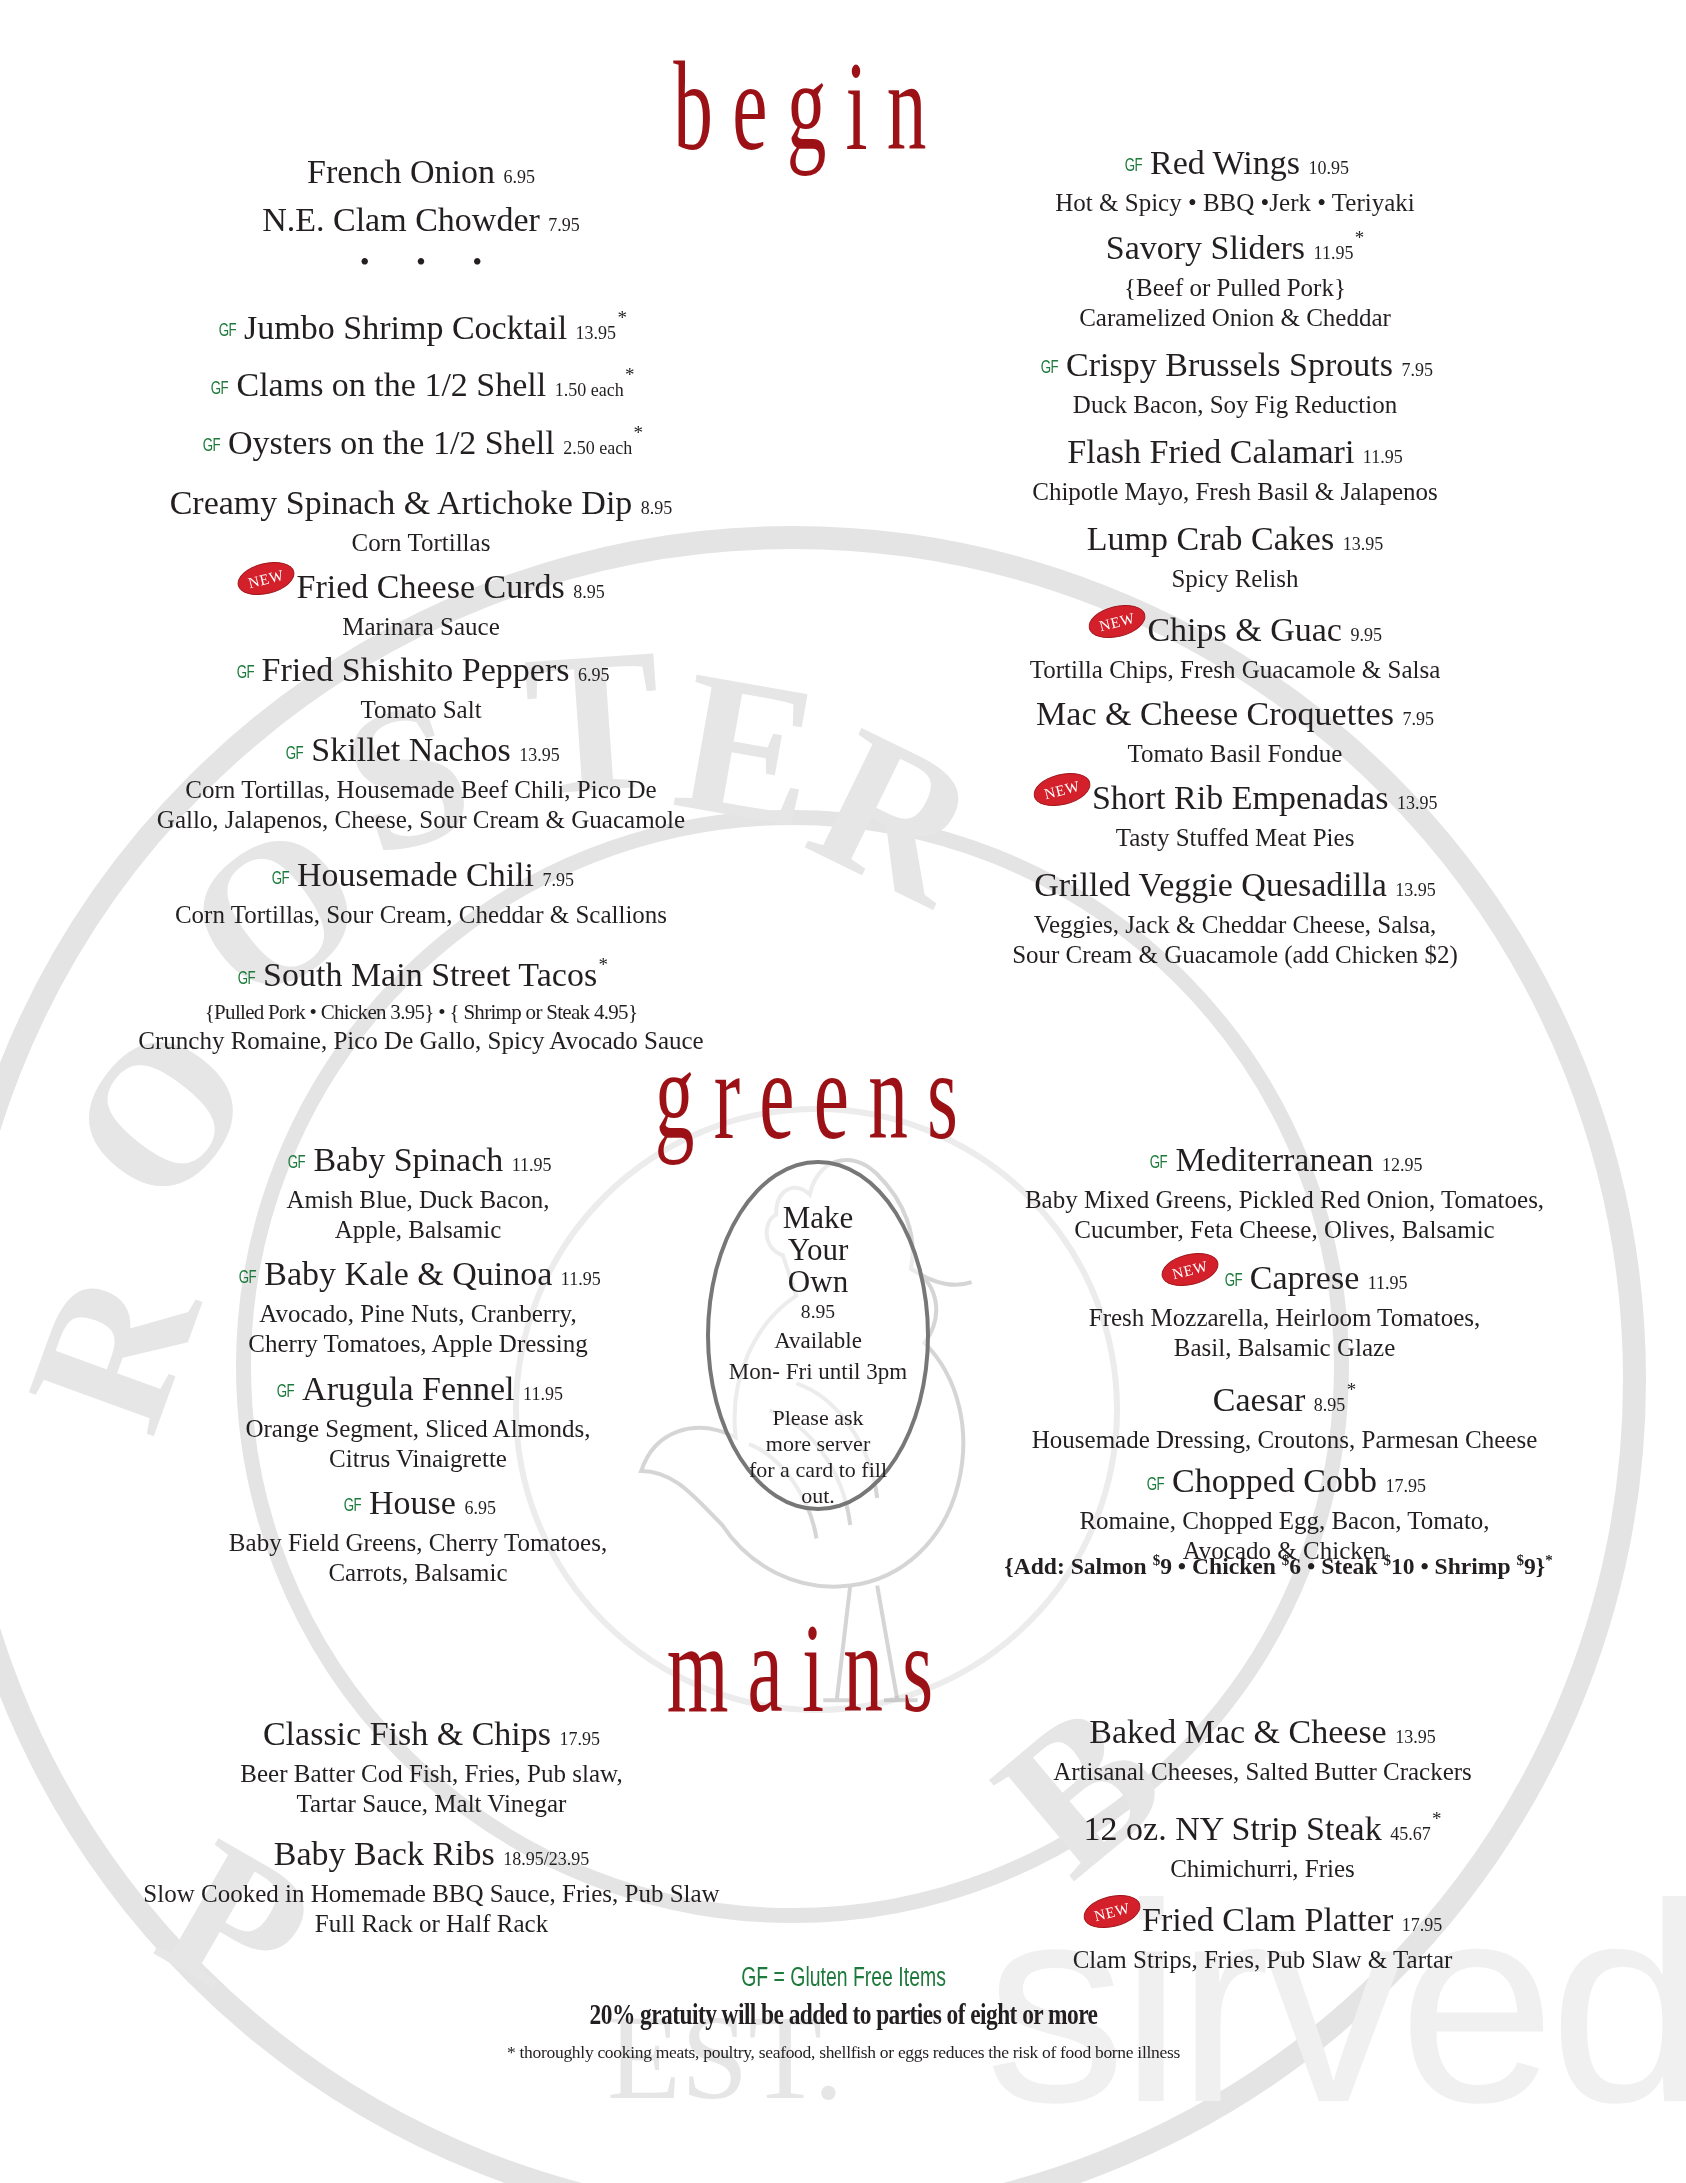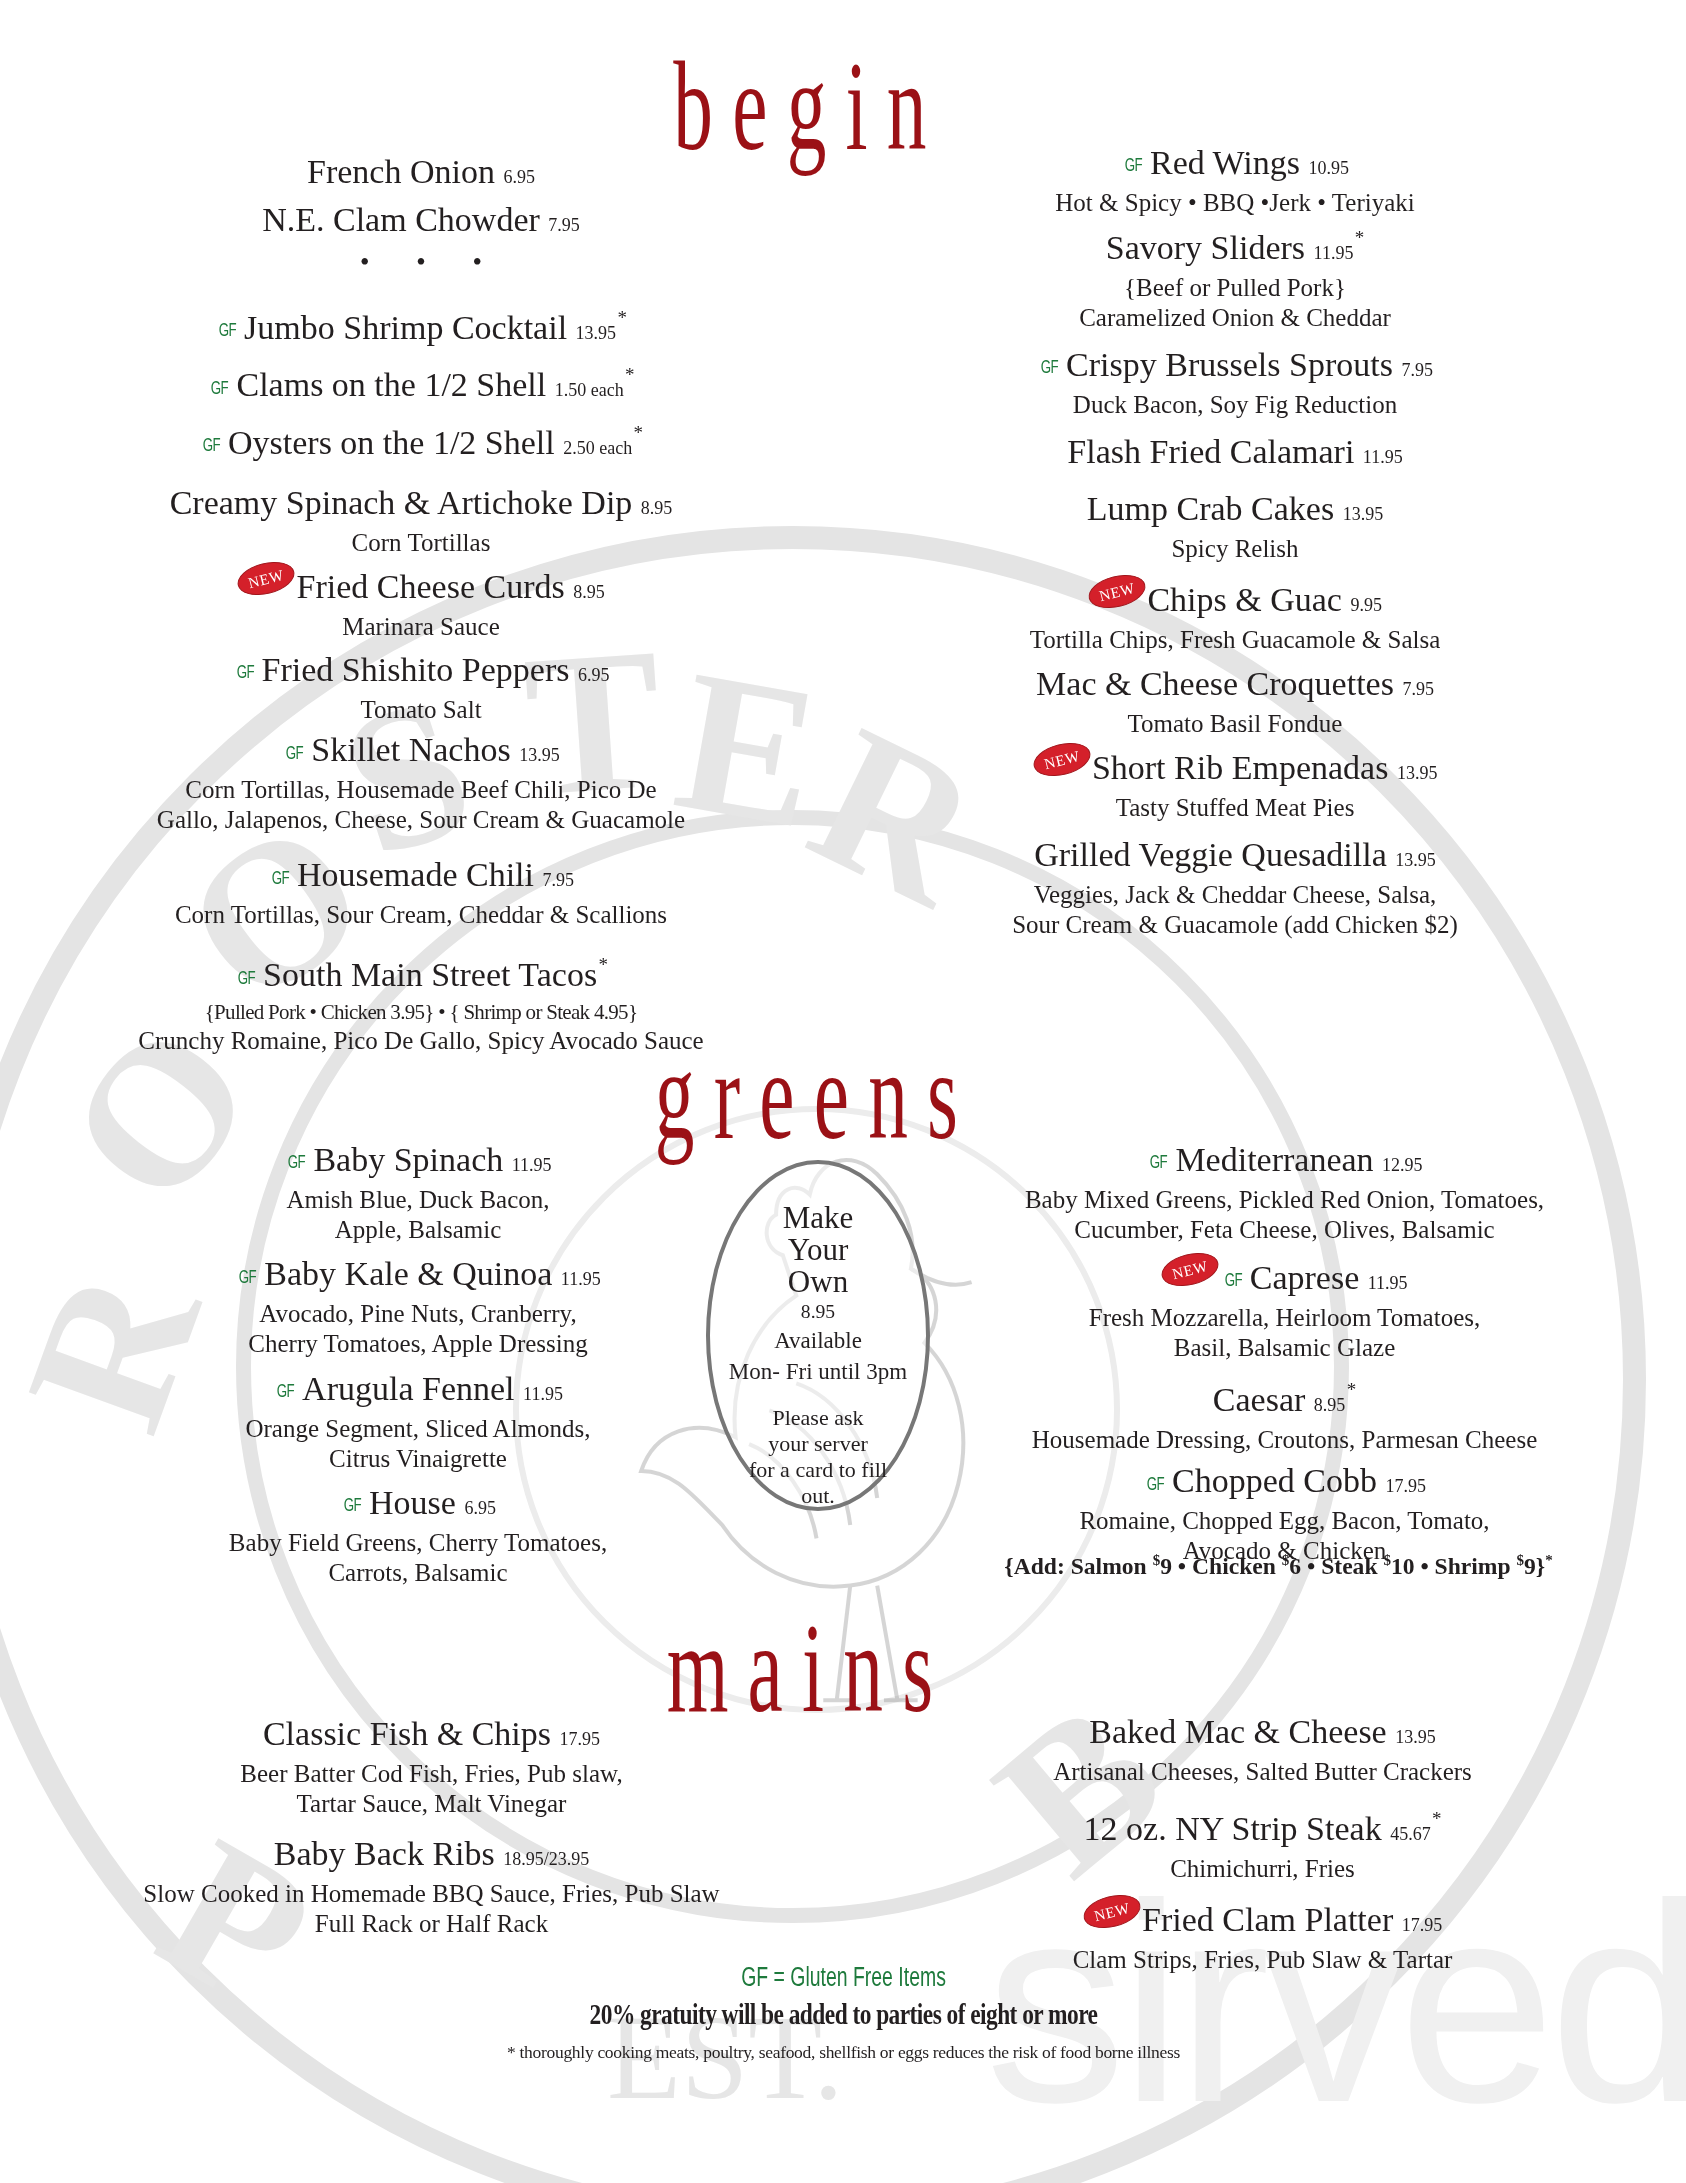--- a/index.html
+++ b/index.html
@@ -144,20 +144,21 @@
     <div class="item-name"><span>Savory Sliders</span> <span class="price">11.95</span><span class="star">*</span></div>
     <div class="desc">{Beef or Pulled Pork}</div>
     <div class="desc">Caramelized Onion &amp; Cheddar</div>
   </div>
   <div class="item" style="margin-bottom:12px;">
     <div class="item-name"><span class="gf">GF</span><span>Crispy Brussels Sprouts</span> <span class="price">7.95</span></div>
     <div class="desc">Duck Bacon, Soy Fig Reduction</div>
   </div>
   <div class="item" style="margin-bottom:12px;">
     <div class="item-name"><span>Flash Fried Calamari</span> <span class="price">11.95</span></div>
+    <div class="desc">Chipotle Mayo, Fresh Basil &amp; Jalapenos</div>
   </div>
   <div class="item" style="margin-bottom:12px;">
     <div class="item-name"><span>Lump Crab Cakes</span> <span class="price">13.95</span></div>
     <div class="desc">Spicy Relish</div>
   </div>
   <div class="item" style="margin-bottom:9.4px;">
     <div class="item-name"><span class="new-badge">NEW</span><span>Chips &amp; Guac</span> <span class="price">9.95</span></div>
     <div class="desc">Tortilla Chips, Fresh Guacamole &amp; Salsa</div>
   </div>
   <div class="item" style="margin-bottom:5.4px;">
@@ -202,21 +203,21 @@
 
 <div class="oval">
   <div class="big">Make</div>
   <div class="big">Your</div>
   <div class="big">Own</div>
   <div class="price">8.95</div>
   <div class="mid">Available</div>
   <div class="mid">Mon- Fri until 3pm</div>
   <div class="small">
     <div>Please ask</div>
-    <div>your server</div>
+    <div>more server</div>
     <div>for a card to fill</div>
     <div>out.</div>
   </div>
 </div>
 
 <div class="col" style="left:947px;top:1140px;width:675px;">
   <div class="item" style="margin-bottom:9.4px;">
     <div class="item-name"><span class="gf">GF</span><span>Mediterranean</span> <span class="price">12.95</span></div>
     <div class="desc">Baby Mixed Greens, Pickled Red Onion, Tomatoes,</div>
     <div class="desc">Cucumber, Feta Cheese, Olives, Balsamic</div>

